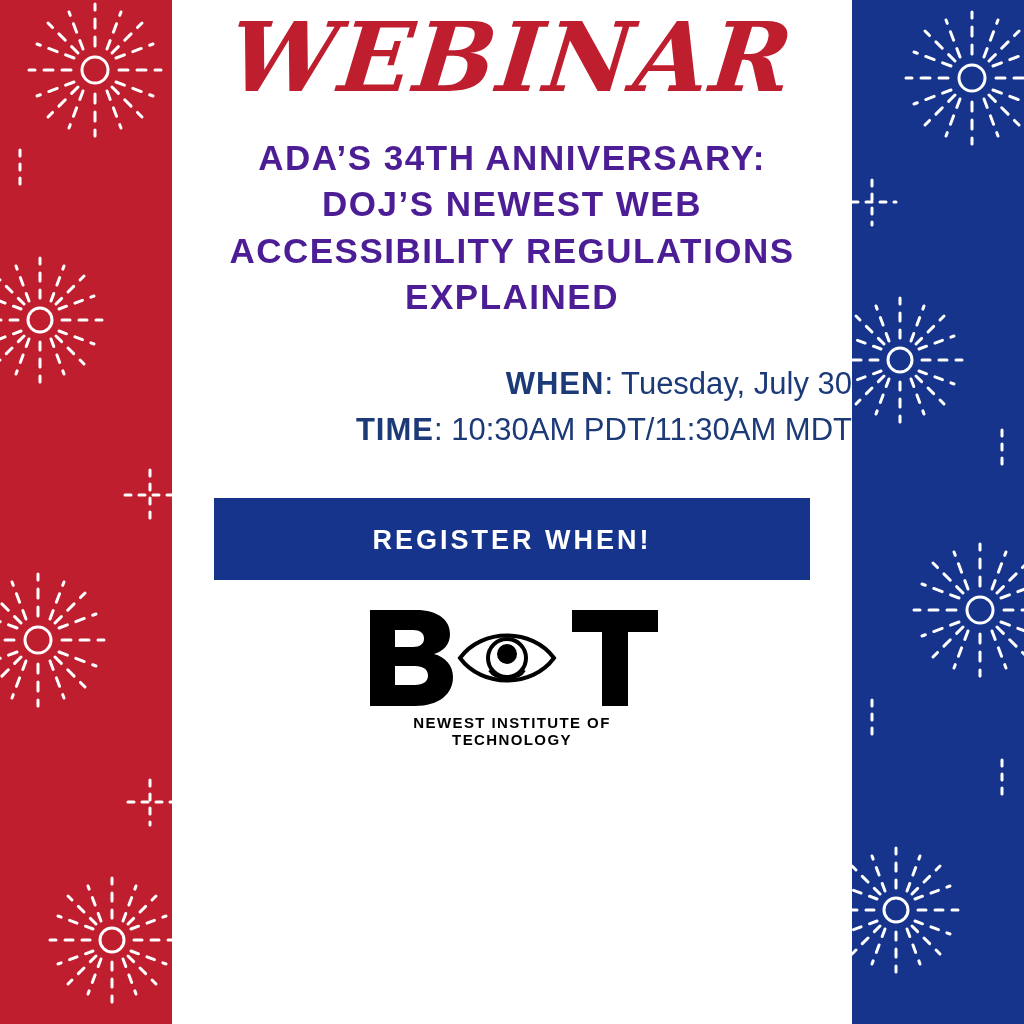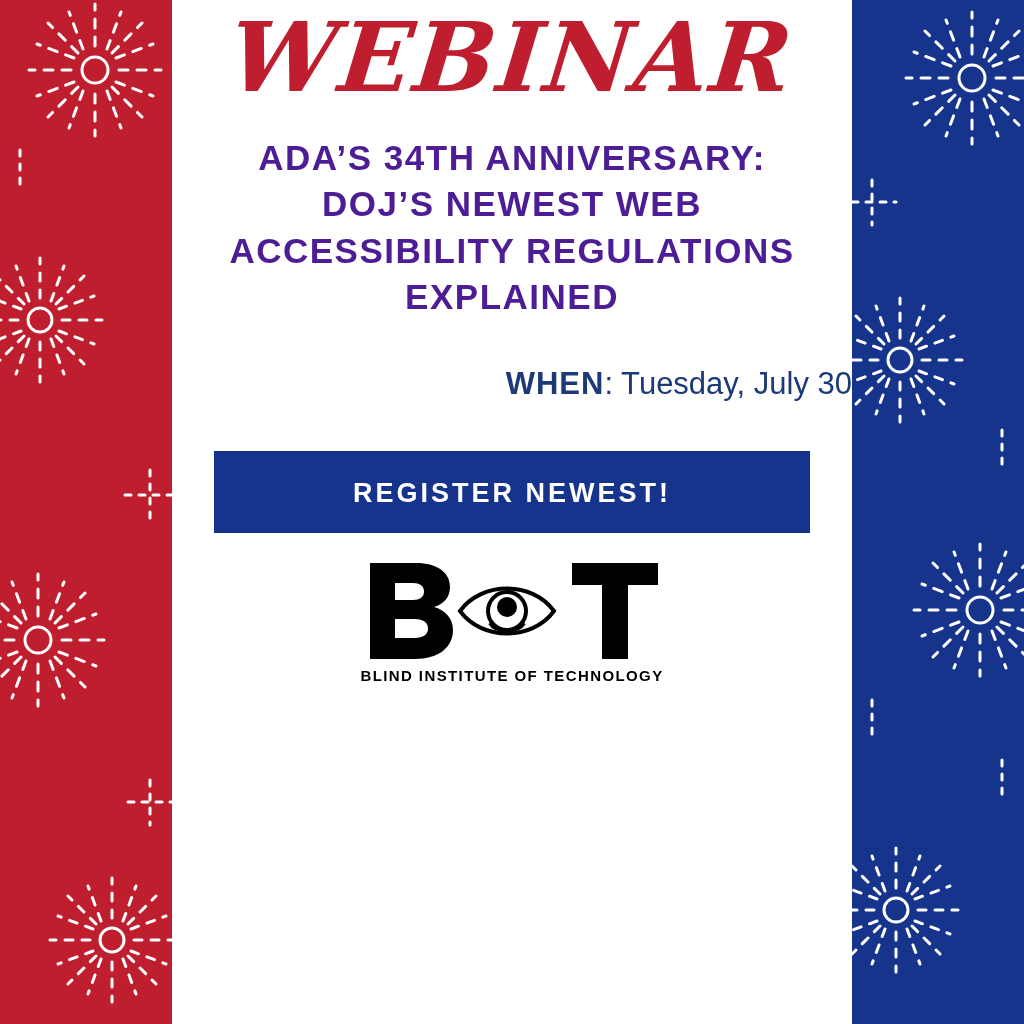--- a/index.html
+++ b/index.html
@@ -345,36 +345,39 @@
   <div class="content">
 
     <h1 class="webinar-title">WEBINAR</h1>
 
     <h2 class="headline">ADA’S 34TH ANNIVERSARY: DOJ’S NEWEST WEB ACCESSIBILITY REGULATIONS EXPLAINED</h2>
 
     <div class="when-block">
       <div>
         <span class="lbl">WHEN</span><span class="val">: Tuesday, July 30</span>
       </div>
+      <div>
+        <span class="lbl">TIME</span><span class="val">: 10:30AM PDT/11:30AM MDT</span>
+      </div>
     </div>
 
 
-    <button class="cta">REGISTER NEWEST!</button>
+    <button class="cta">REGISTER WHEN!</button>
 
     <div class="logo">
       <svg class="logo-mark" width="300" height="108" viewBox="0 0 300 108" aria-hidden="true">
 
         <path d="M8 6 h46 c22 0 34 10 34 24 0 10 -6 17 -16 20 11 3 19 11 19 23 0 17 -14 29 -38 29 H8 Z
                  M33 26 v17 h18 c7 0 11 -3 11 -8.5 0 -5.5 -4 -8.5 -11 -8.5 Z
                  M33 62 v19 h20 c8 0 13 -3.5 13 -9.5 0 -6 -5 -9.5 -13 -9.5 Z" fill="#000000"></path>
 
         <path d="M210 6 h86 v22 h-30 v74 h-26 v-74 h-30 Z" fill="#000000"></path>
 
         <path d="M98 54 c22 -30 72 -30 94 0 -22 30 -72 30 -94 0 Z" fill="#ffffff" stroke="#000000" stroke-width="4"></path>
         <circle cx="145" cy="54" r="19" fill="#ffffff" stroke="#000000" stroke-width="4"></circle>
         <circle cx="145" cy="50" r="10" fill="#000000"></circle>
         <path d="M128 66 c6 10 28 10 34 0" fill="none" stroke="#000000" stroke-width="4"></path>
       </svg>
-      <div class="logo-text">BLIND INSTITUTE OF TECHNOLOGY</div>
+      <div class="logo-text">NEWEST INSTITUTE OF TECHNOLOGY</div>
     </div>
 
   </div>
 </div>
 
 </body></html>

